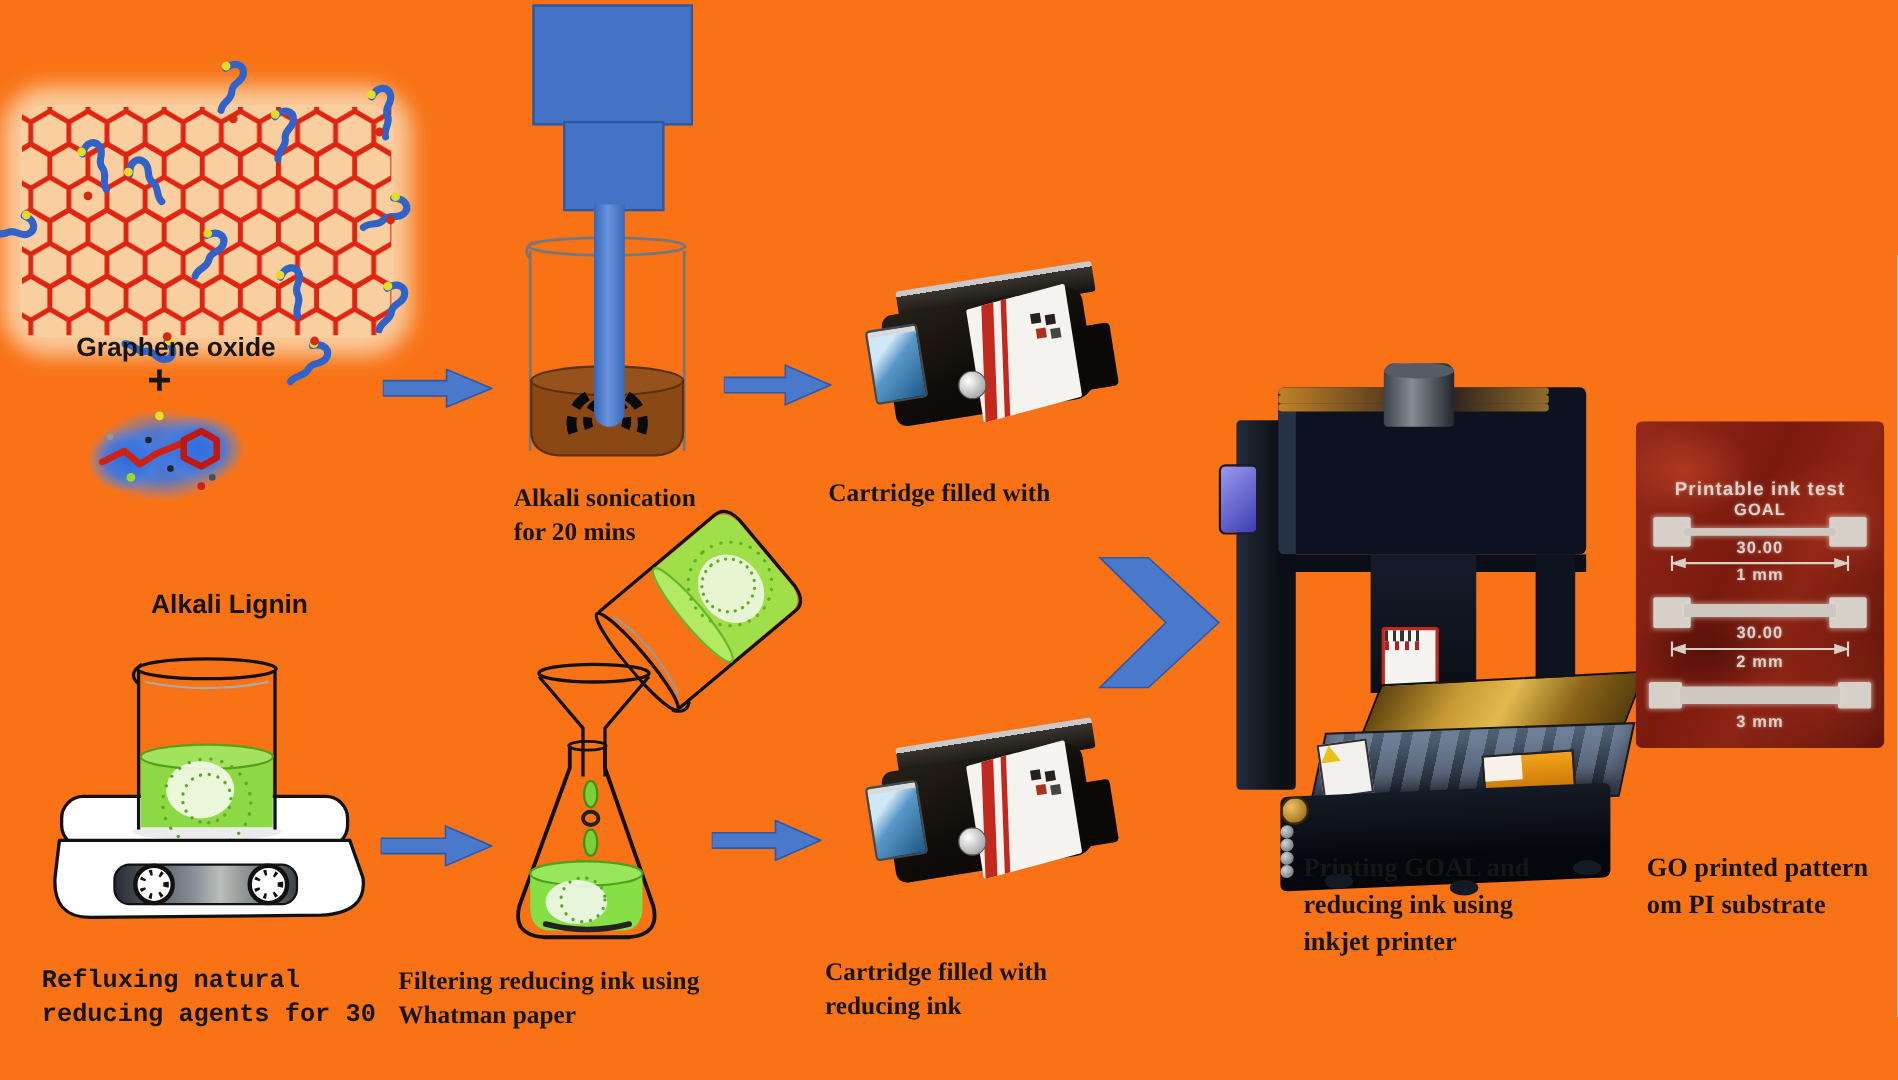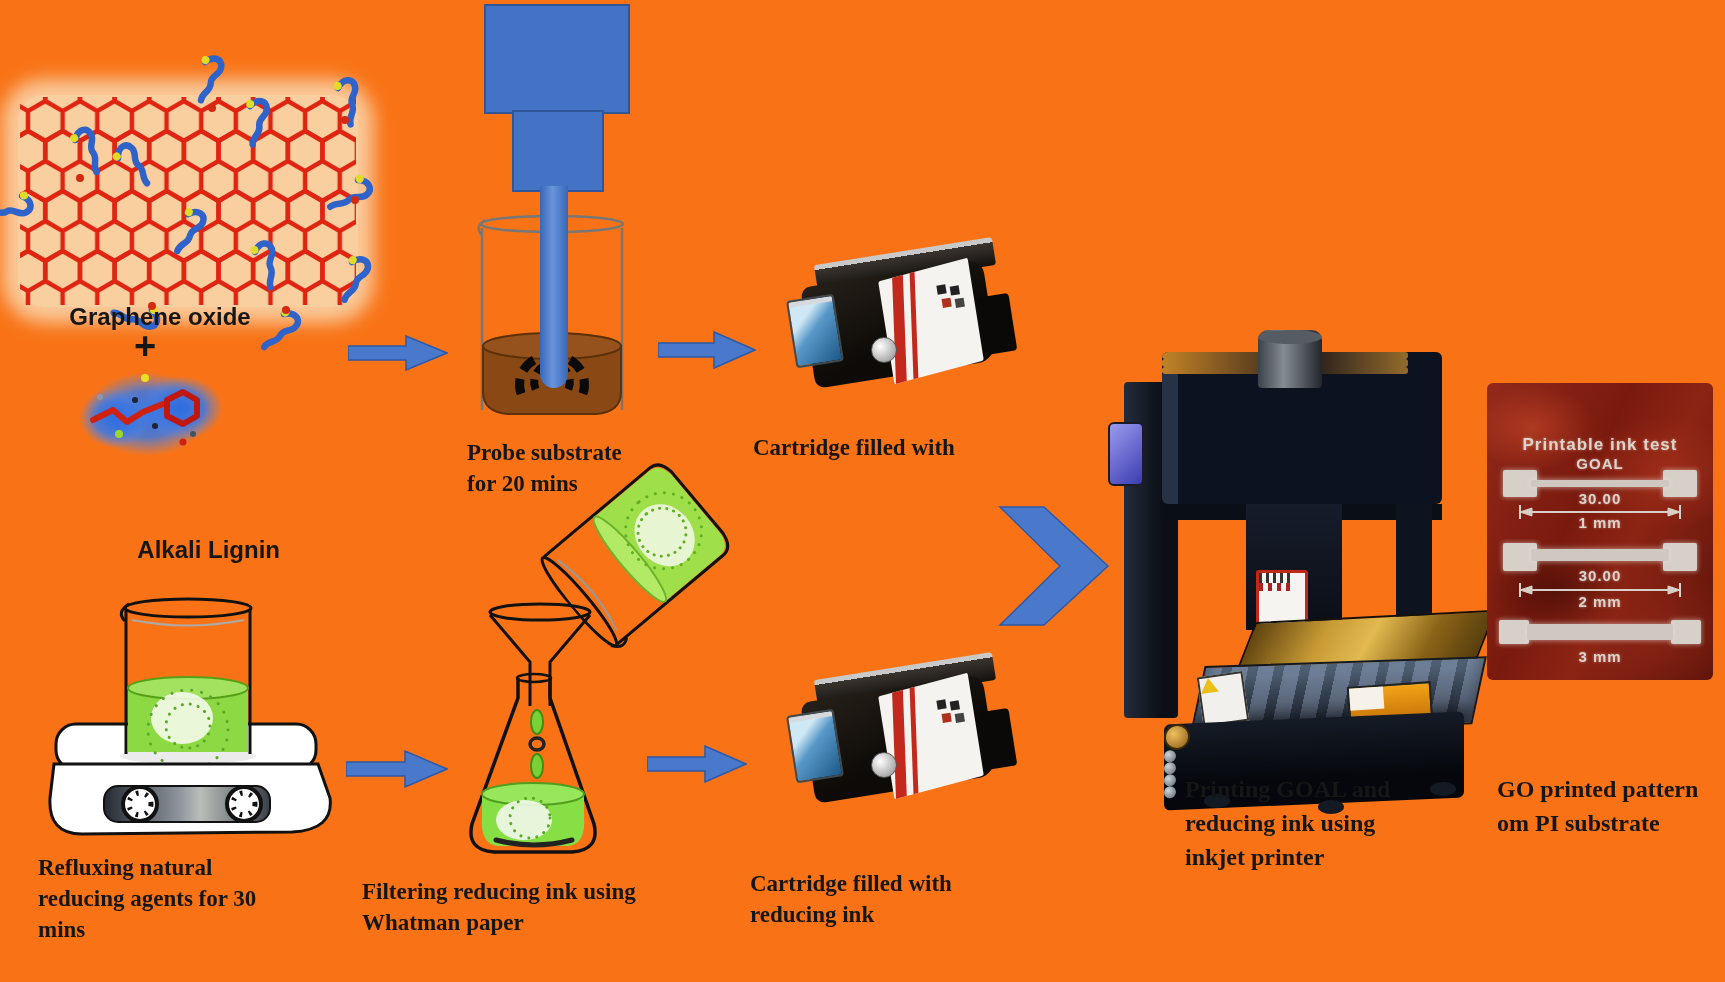--- a/index.html
+++ b/index.html
@@ -135,21 +135,21 @@
     <path d="M15,134 L15,180 Q15,200 40,202 L128,202 Q153,200 153,180 L153,134 Z" fill="#8a4814" stroke="#5c3008" stroke-width="2"></path>
     <ellipse cx="84" cy="134" rx="69" ry="13" fill="#96521c" stroke="#5c3008" stroke-width="2"></ellipse>
     <path d="M66,148 A28,28 0 0 0 54,184" fill="none" stroke="#0a0a0a" stroke-width="9" stroke-dasharray="15 9"></path>
     <path d="M76,154 A18,18 0 0 0 68,178" fill="none" stroke="#0a0a0a" stroke-width="8" stroke-dasharray="10 7"></path>
     <path d="M102,148 A28,28 0 0 1 114,184" fill="none" stroke="#0a0a0a" stroke-width="9" stroke-dasharray="15 9"></path>
     <path d="M92,154 A18,18 0 0 1 100,178" fill="none" stroke="#0a0a0a" stroke-width="8" stroke-dasharray="10 7"></path>
   </svg>
   <div class="abs" style="left:540px;top:186px;width:28px;height:202px;border-radius:0 0 14px 14px;
        background:linear-gradient(90deg,#3767b8,#6a95dd 45%,#3767b8);"></div>
   <div class="abs lbl serif" style="left:467px;top:437px;width:240px;">
-    <span class="line">Probe substrate</span>
+    <span class="line">Alkali sonication</span>
     <span class="line">for 20 mins</span>
   </div>
 
   <svg class="abs" style="left:348px;top:335px" width="100" height="36" viewBox="0 0 100 36">
     <polygon class="arrow-shape" points="0,11 58,11 58,1 99,18 58,35 58,25 0,25"></polygon>
   </svg>
   <svg class="abs" style="left:658px;top:330px" width="98" height="40" viewBox="0 0 98 40">
     <polygon class="arrow-shape" points="0,13 56,13 56,2 97,20 56,38 56,27 0,27"></polygon>
   </svg>
 
@@ -221,24 +221,23 @@
     <rect x="64" y="228" width="166" height="36" rx="14" fill="url(#slotg)" stroke="#111" stroke-width="2"></rect>
     <g>
       <circle cx="100" cy="246" r="17" fill="#fff" stroke="#111" stroke-width="4"></circle>
       <circle cx="100" cy="246" r="11" fill="none" stroke="#111" stroke-width="5" stroke-dasharray="2.5 7"></circle>
     </g>
     <g>
       <circle cx="204" cy="246" r="17" fill="#fff" stroke="#111" stroke-width="4"></circle>
       <circle cx="204" cy="246" r="11" fill="none" stroke="#111" stroke-width="5" stroke-dasharray="2.5 7"></circle>
     </g>
   </svg>
-  <div class="abs lbl serif" style="left:38px;top:852px;width:320px;">
+  <div class="abs lbl serif" style="left:38px;top:876px;width:320px;font-family:Liberation Mono, monospace;">
     <span class="line">Refluxing natural</span>
     <span class="line">reducing agents for 30</span>
-    <span class="line">mins</span>
   </div>
 
   <svg class="abs" style="left:346px;top:750px" width="102" height="38" viewBox="0 0 102 38">
     <polygon class="arrow-shape" points="0,12 59,12 59,1 101,19 59,37 59,26 0,26"></polygon>
   </svg>
   <svg class="abs" style="left:647px;top:745px" width="100" height="38" viewBox="0 0 100 38">
     <polygon class="arrow-shape" points="0,12 58,12 58,1 99,19 58,37 58,26 0,26"></polygon>
   </svg>
 
   <div class="cart" style="left:785px;top:660px;">

